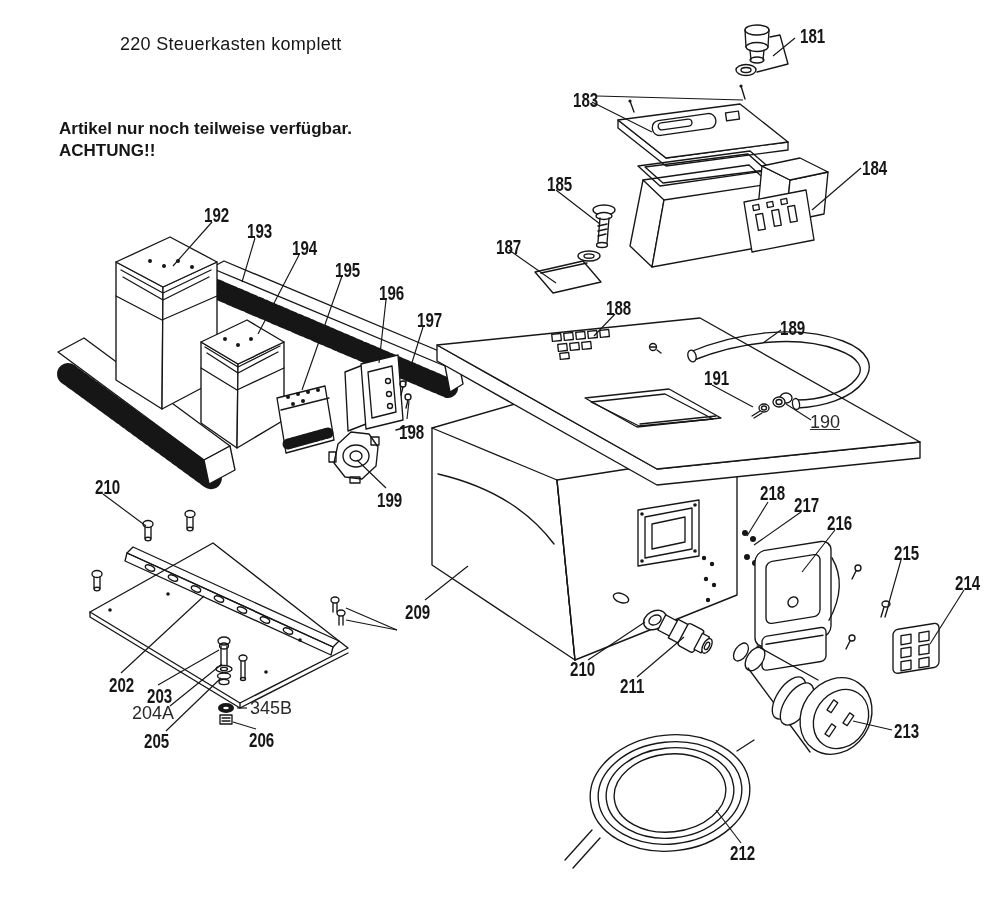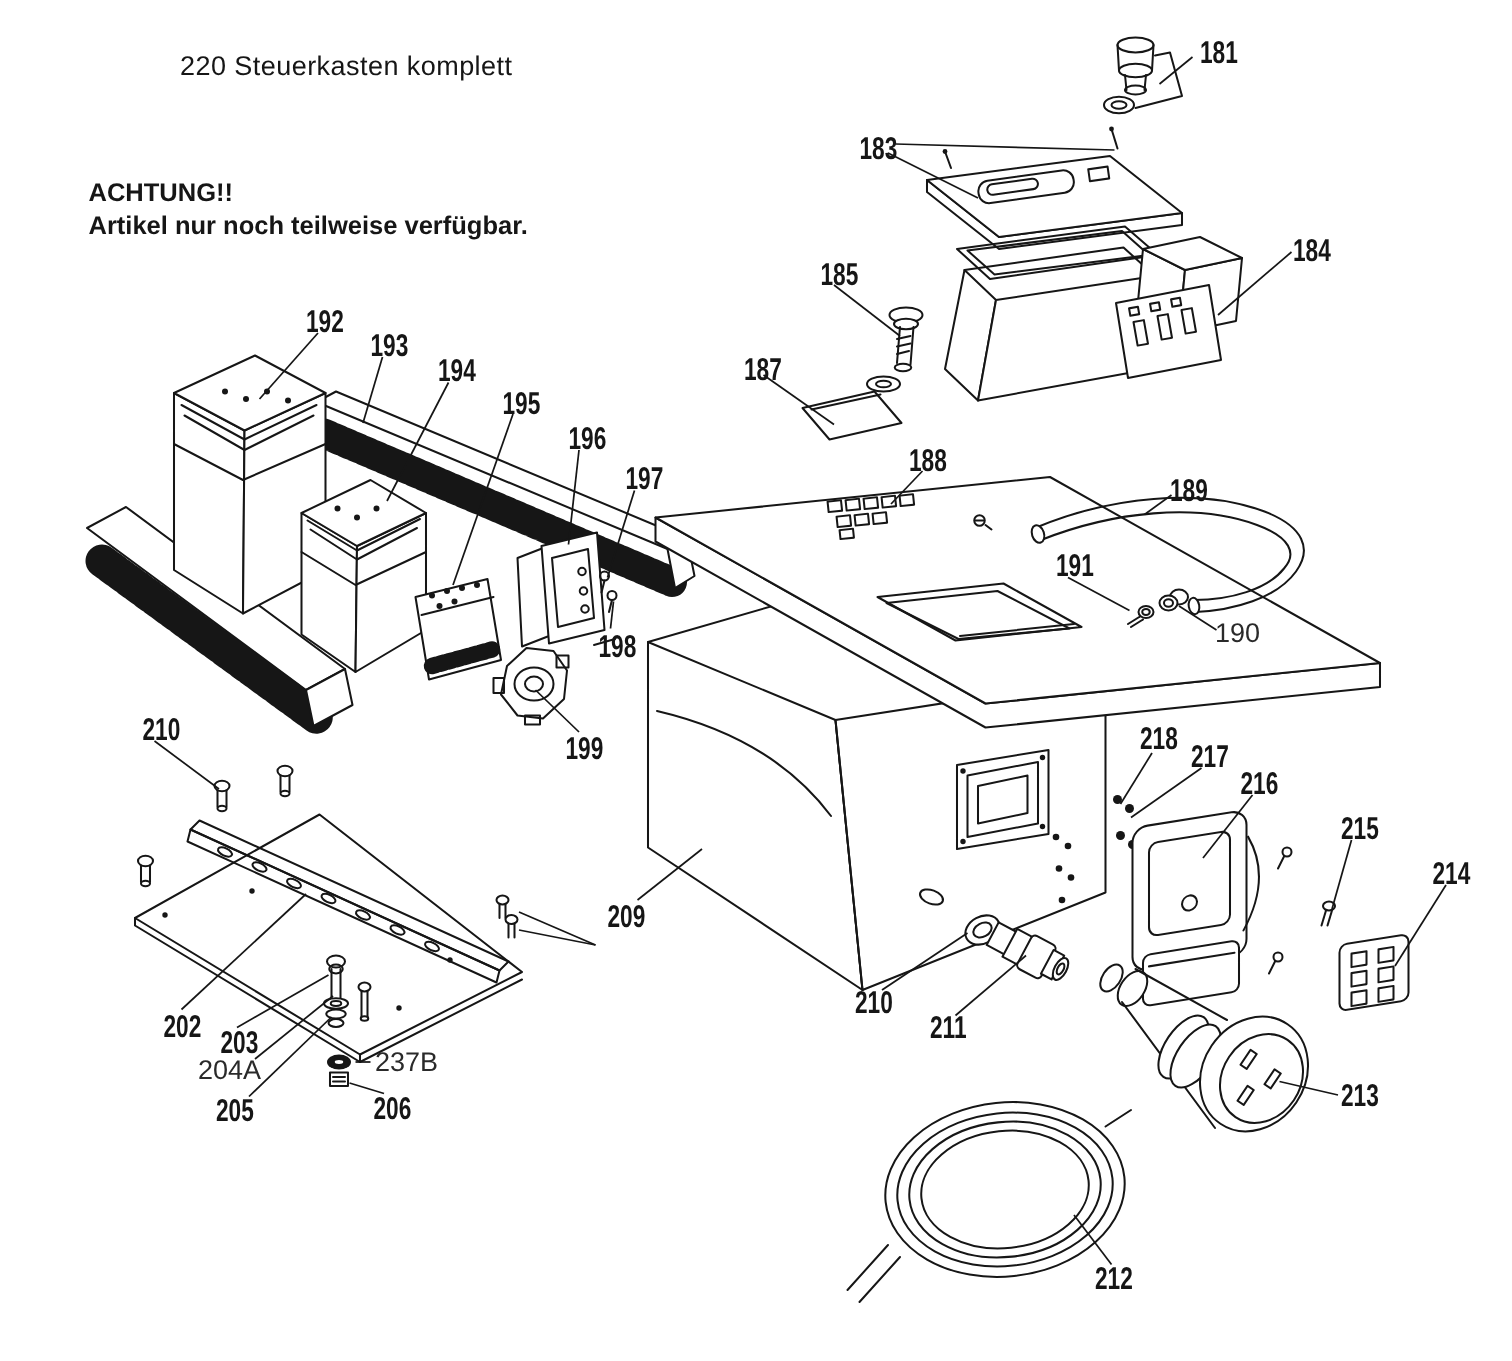--- a/index.html
+++ b/index.html
@@ -400,47 +400,47 @@
     <line x1="901" y1="560" x2="888" y2="606"></line>
     <line x1="835" y1="530" x2="802" y2="572"></line>
     <line x1="801" y1="512" x2="754" y2="545"></line>
     <line x1="768" y1="502" x2="747" y2="536"></line>
   </g>
 </svg>
 
 <div class="title">220 Steuerkasten komplett</div>
 
 <div class="warning">
+  <div>Artikel nur noch teilweise verfügbar.</div>
   <div>ACHTUNG!!</div>
-  <div>Artikel nur noch teilweise verfügbar.</div>
 </div>
 
 <div id="labels-layer">
       <div class="label" style="left: 800px; top: 24px;">181</div>
       <div class="label" style="left: 573px; top: 88px;">183</div>
       <div class="label" style="left: 862px; top: 156px;">184</div>
       <div class="label" style="left: 547px; top: 172px;">185</div>
       <div class="label" style="left: 496px; top: 235px;">187</div>
       <div class="label" style="left: 606px; top: 296px;">188</div>
       <div class="label" style="left: 780px; top: 316px;">189</div>
-      <div class="label plain" style="left: 810px; top: 412px;">190</div>
+      <div class="label plain" style="left: 810px; top: 412px; text-decoration: underline;">190</div>
       <div class="label" style="left: 704px; top: 366px;">191</div>
       <div class="label" style="left: 204px; top: 203px;">192</div>
       <div class="label" style="left: 247px; top: 219px;">193</div>
       <div class="label" style="left: 292px; top: 236px;">194</div>
       <div class="label" style="left: 335px; top: 258px;">195</div>
       <div class="label" style="left: 379px; top: 281px;">196</div>
       <div class="label" style="left: 417px; top: 308px;">197</div>
       <div class="label" style="left: 399px; top: 420px;">198</div>
       <div class="label" style="left: 377px; top: 488px;">199</div>
       <div class="label" style="left: 95px; top: 475px;">210</div>
       <div class="label" style="left: 109px; top: 673px;">202</div>
       <div class="label" style="left: 147px; top: 684px;">203</div>
       <div class="label plain" style="left: 132px; top: 703px;">204A</div>
-      <div class="label plain" style="left: 250px; top: 698px;">237B</div>
+      <div class="label plain" style="left: 250px; top: 698px;">345B</div>
       <div class="label" style="left: 144px; top: 729px;">205</div>
       <div class="label" style="left: 249px; top: 728px;">206</div>
       <div class="label" style="left: 405px; top: 600px;">209</div>
       <div class="label" style="left: 570px; top: 657px;">210</div>
       <div class="label" style="left: 620px; top: 674px;">211</div>
       <div class="label" style="left: 730px; top: 841px;">212</div>
       <div class="label" style="left: 894px; top: 719px;">213</div>
       <div class="label" style="left: 955px; top: 571px;">214</div>
       <div class="label" style="left: 894px; top: 541px;">215</div>
       <div class="label" style="left: 827px; top: 511px;">216</div>

